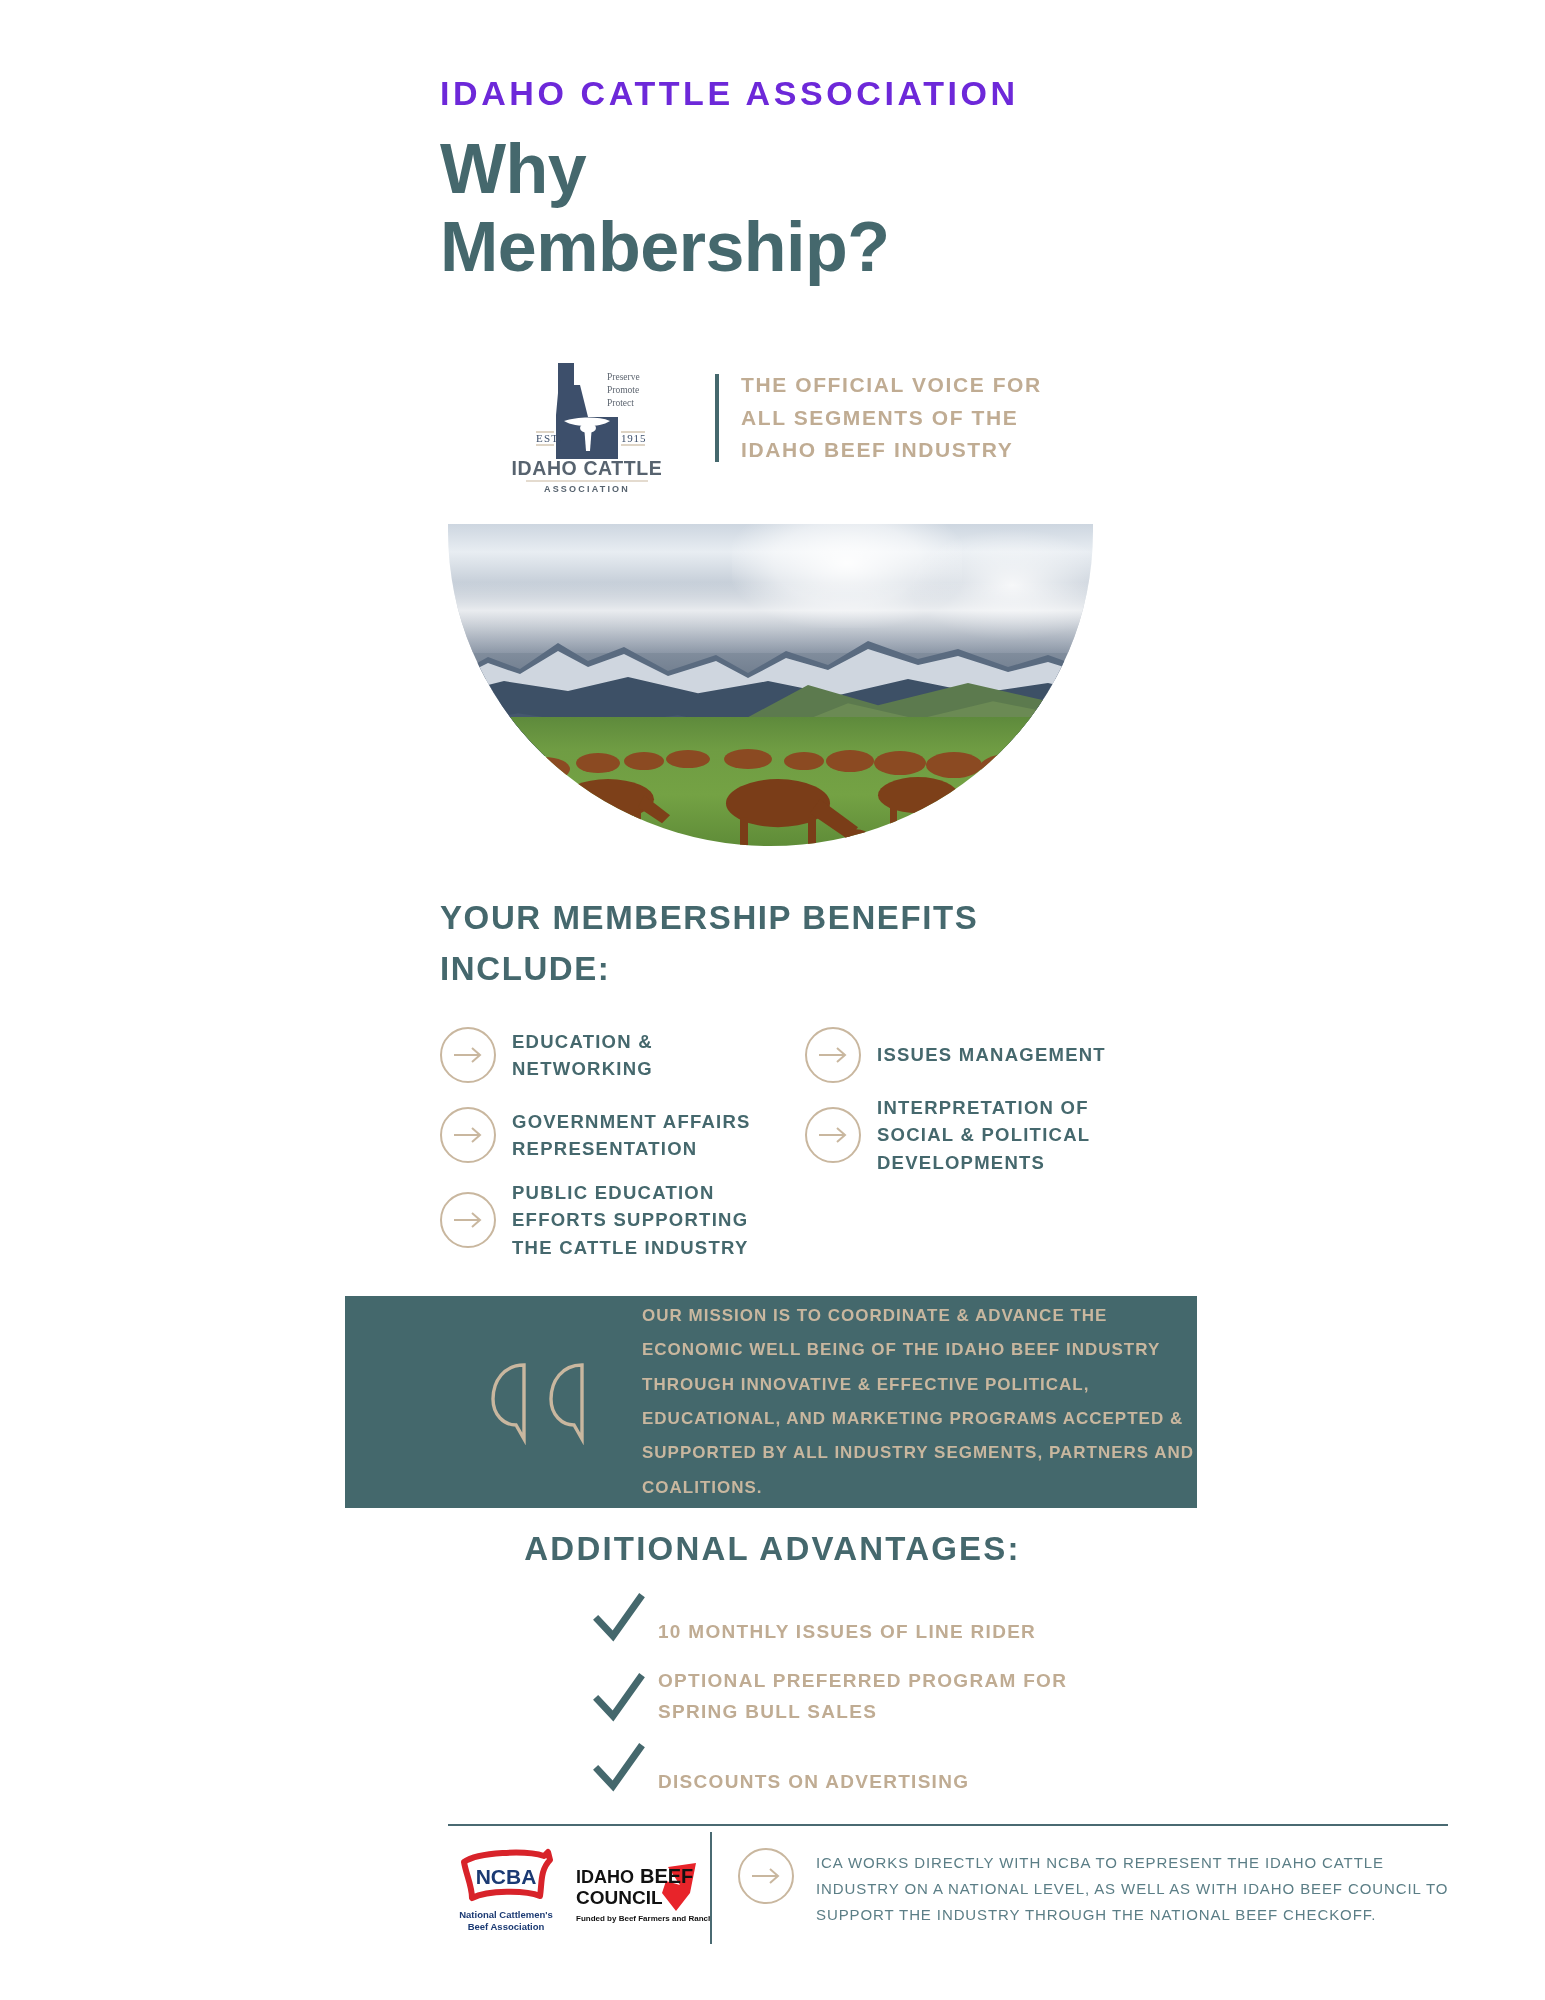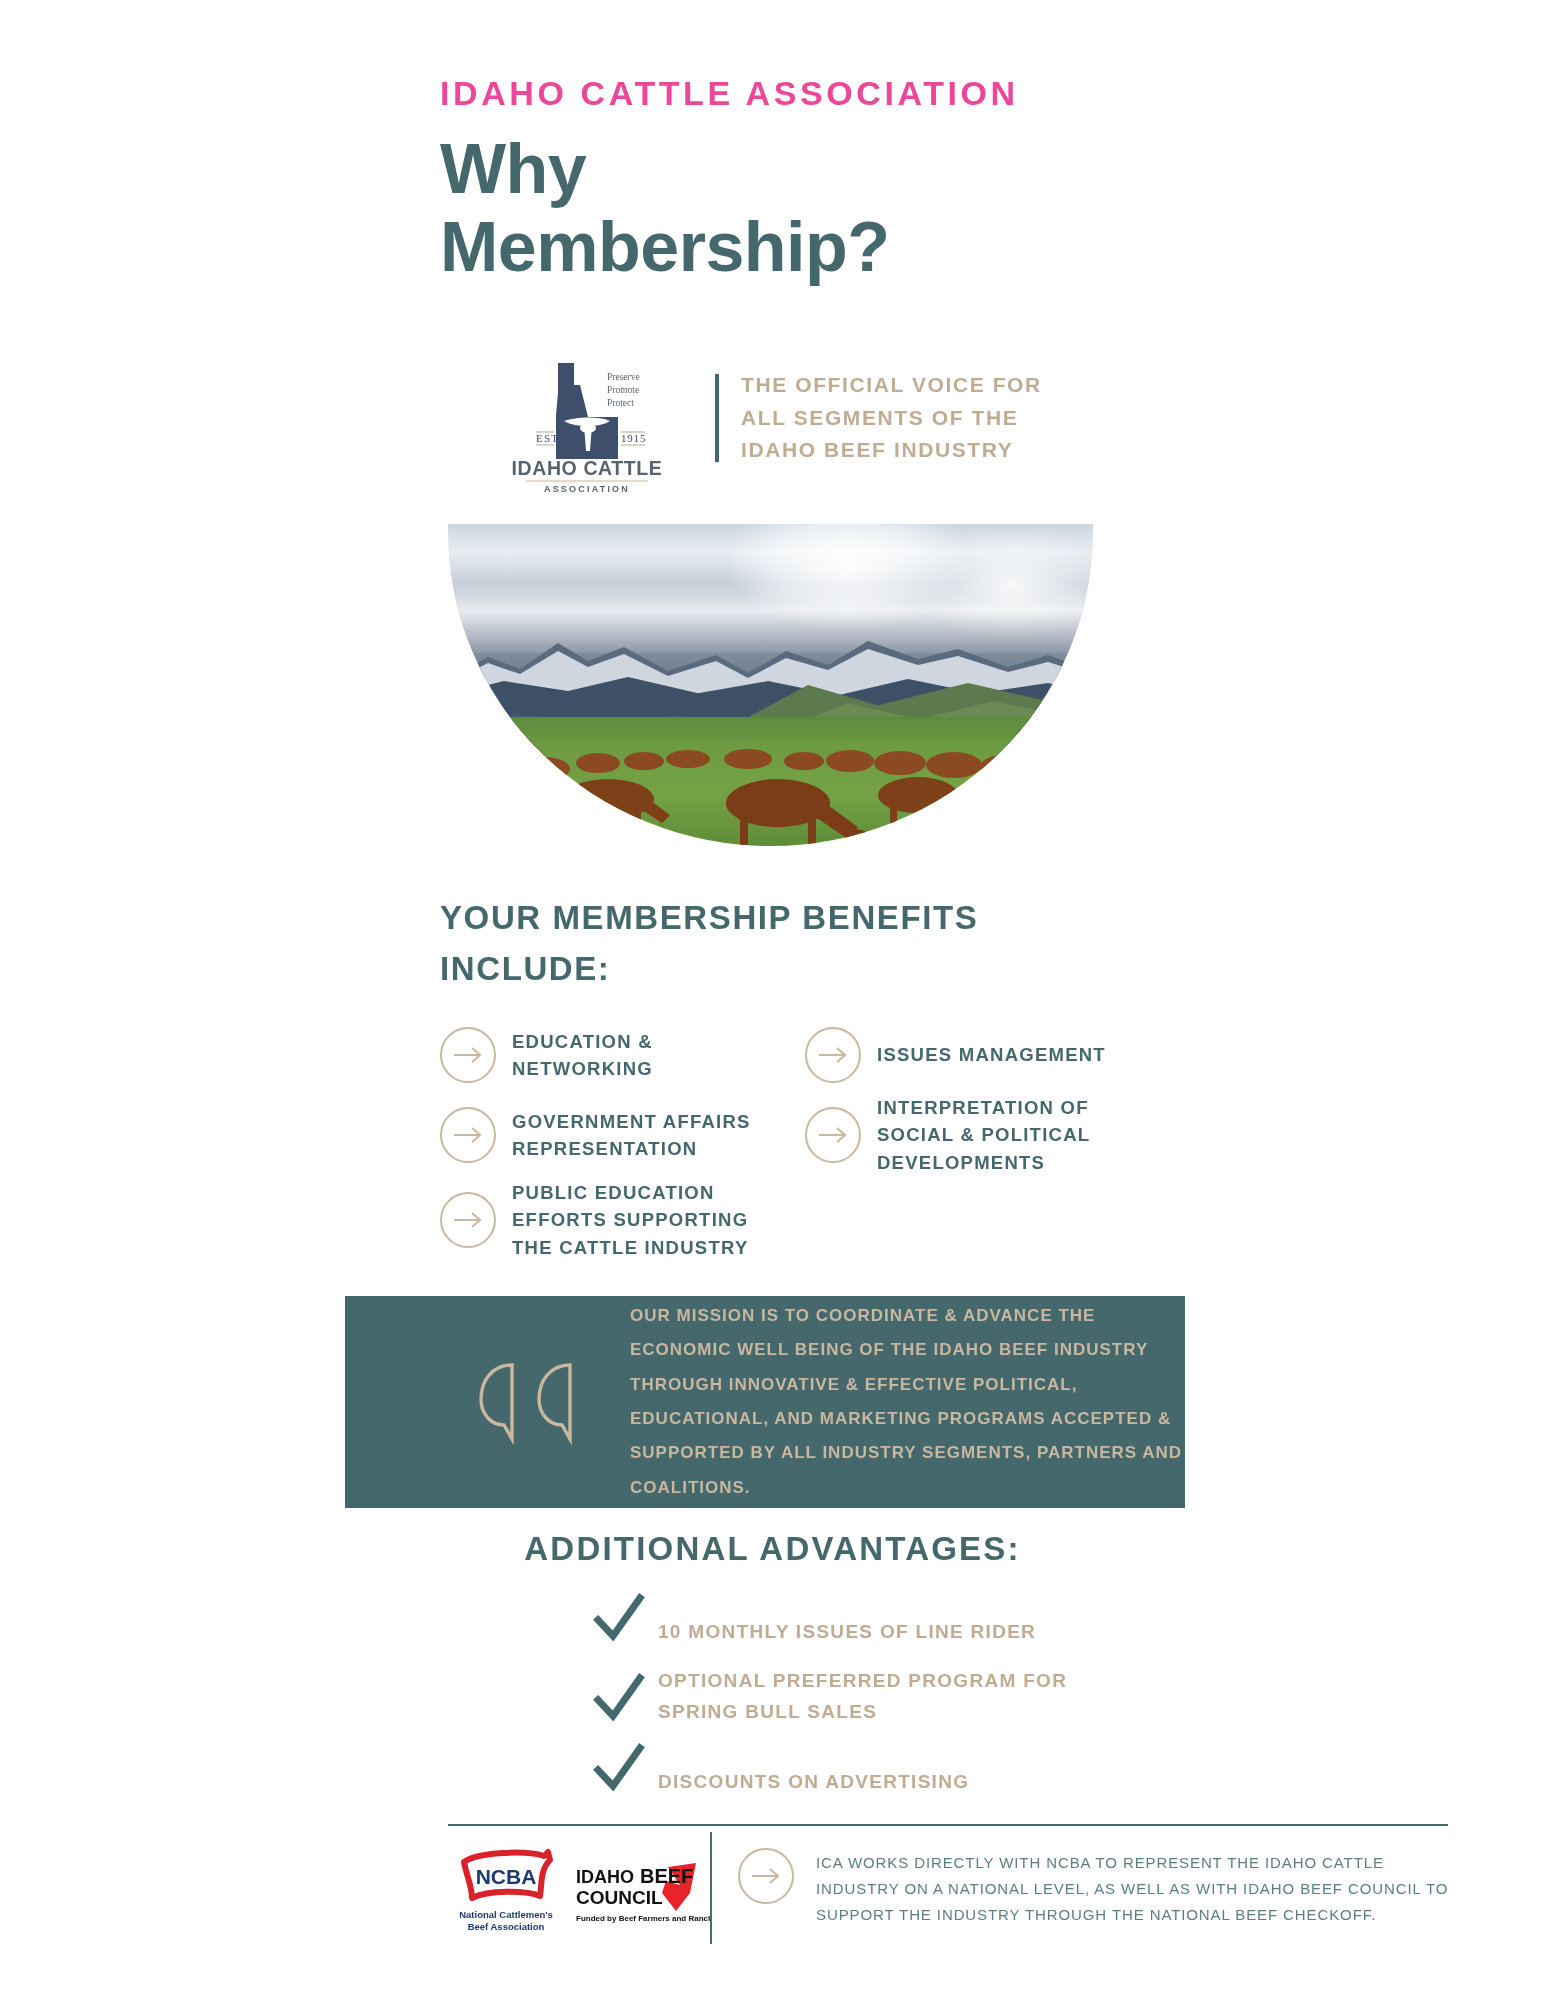--- a/index.html
+++ b/index.html
@@ -22,21 +22,21 @@
   }
 
   
   .header {
     position: absolute;
     left: 440px;
     top: 72px;
     width: 720px;
   }
   .eyebrow {
-    color: #ec4899;
+    color: #6d28d9;
     font-size: 34px;
     font-weight: bold;
     letter-spacing: 3.6px;
     line-height: 1.28;
     margin: 0;
     text-transform: uppercase;
   }
   .big-title {
     color: #45686d;
     font-size: 70px;
@@ -179,20 +179,21 @@
   
   .mission {
     position: absolute;
     left: 345px;
     top: 1296px;
     width: 840px;
     height: 212px;
     background: #44686c;
     display: flex;
     align-items: center;
+    padding-left: 12px;
   }
   .quote-mark {
     width: 150px;
     margin-left: 115px;
     flex: 0 0 auto;
     display: flex;
     justify-content: center;
   }
   .mission-text {
     color: #c9b79f;

